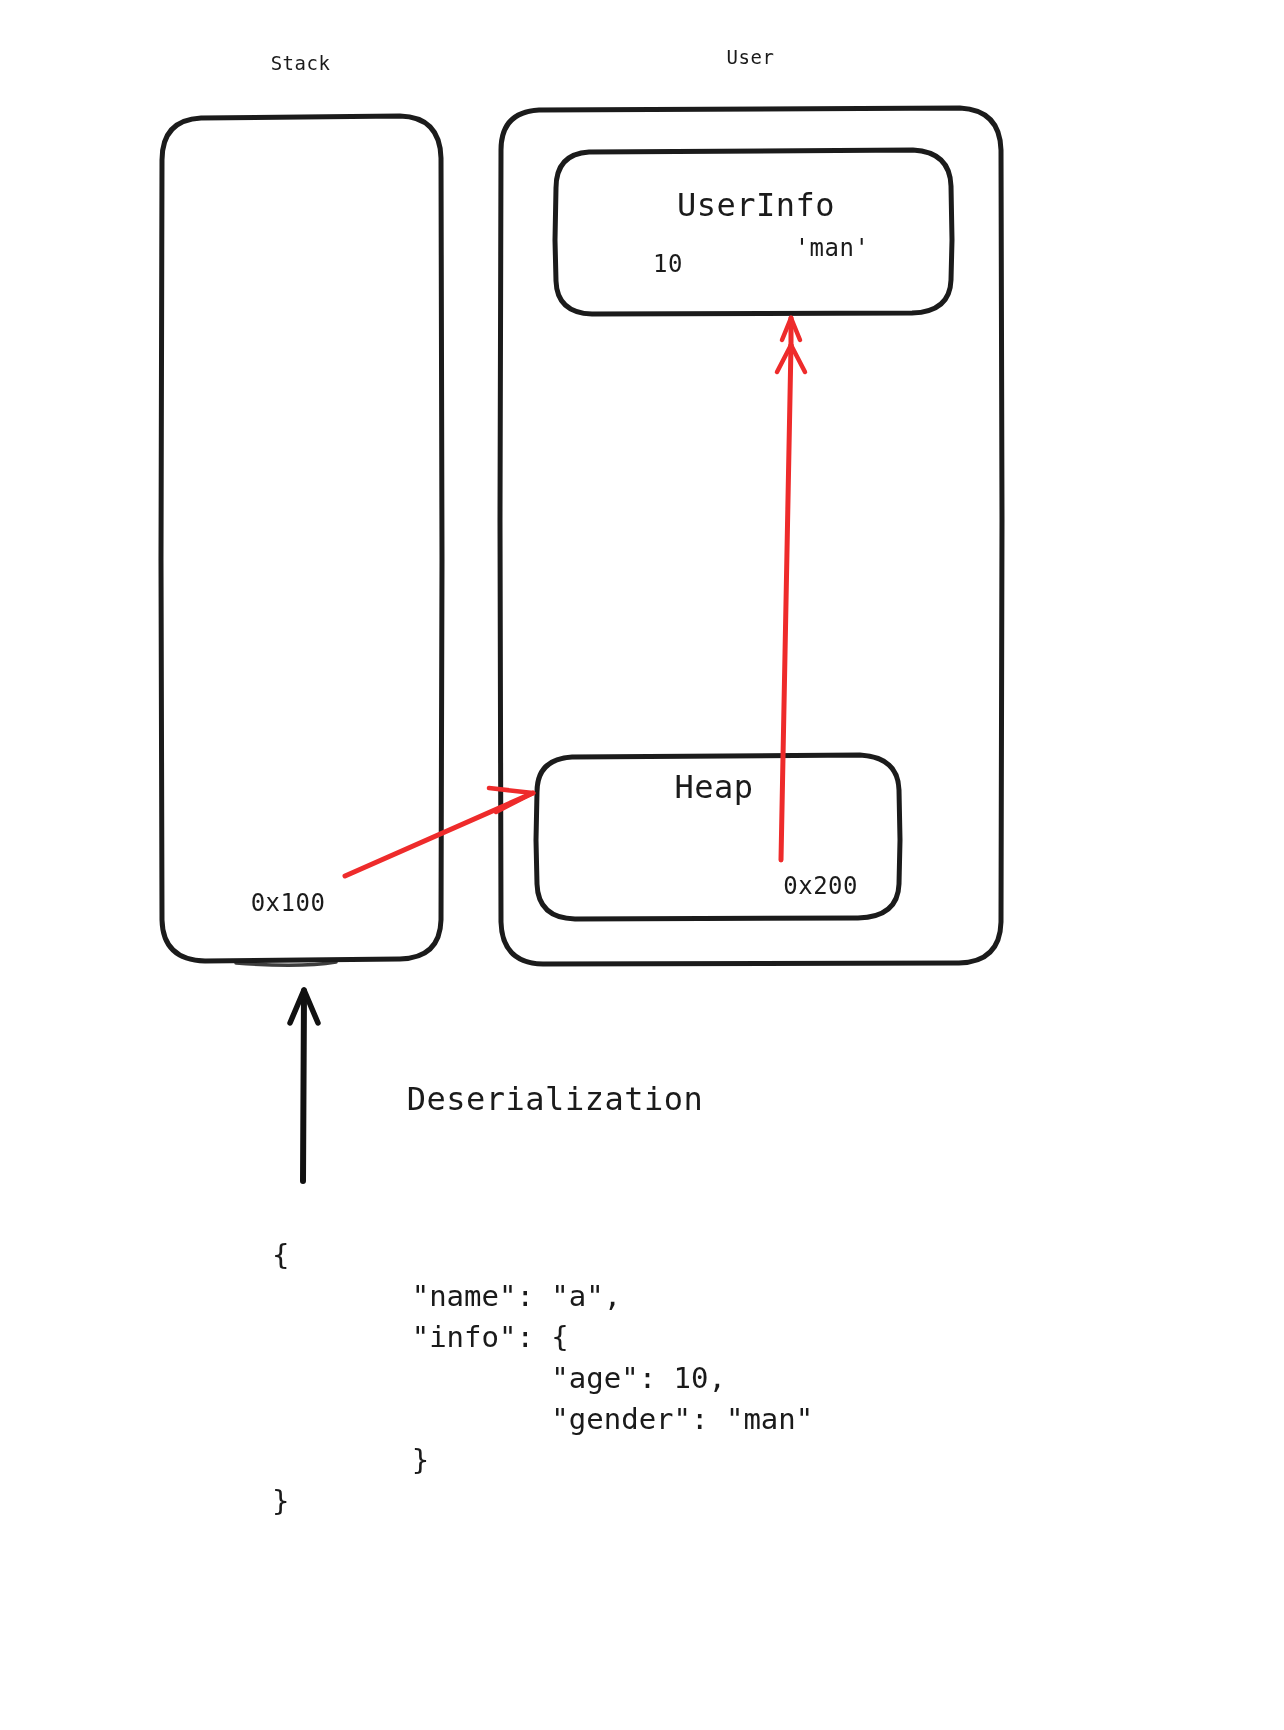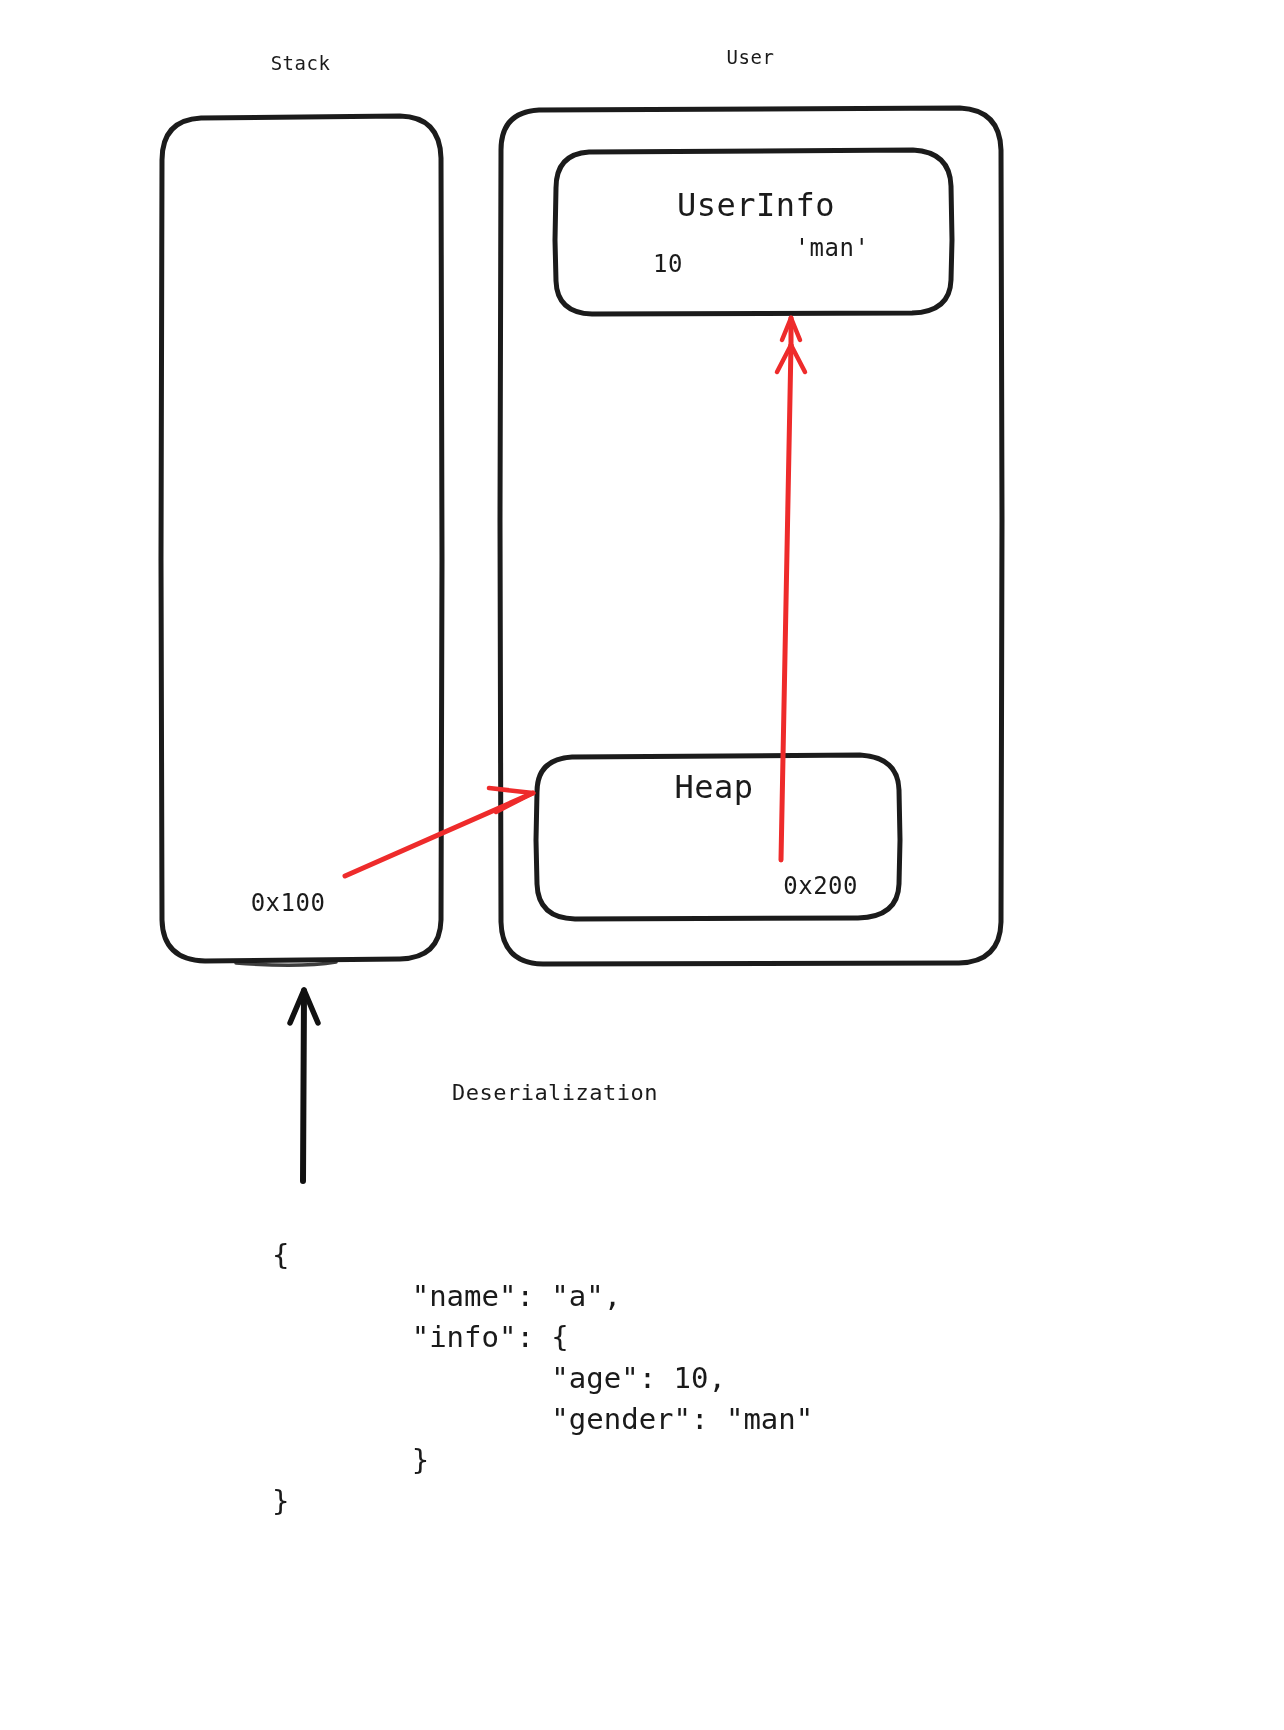--- a/index.html
+++ b/index.html
@@ -34,21 +34,21 @@
   }
   .box-title {
     font-size: 32px;
     text-align: center;
   }
   .box-val {
     font-size: 24px;
     text-align: center;
   }
   .caption {
-    font-size: 22px;
+    font-size: 32px;
     text-align: center;
   }
   .code-line {
     font-size: 29px;
     white-space: pre;
     line-height: 41px;
   }
   #code-block {
     position: absolute;
     left: 272px;

